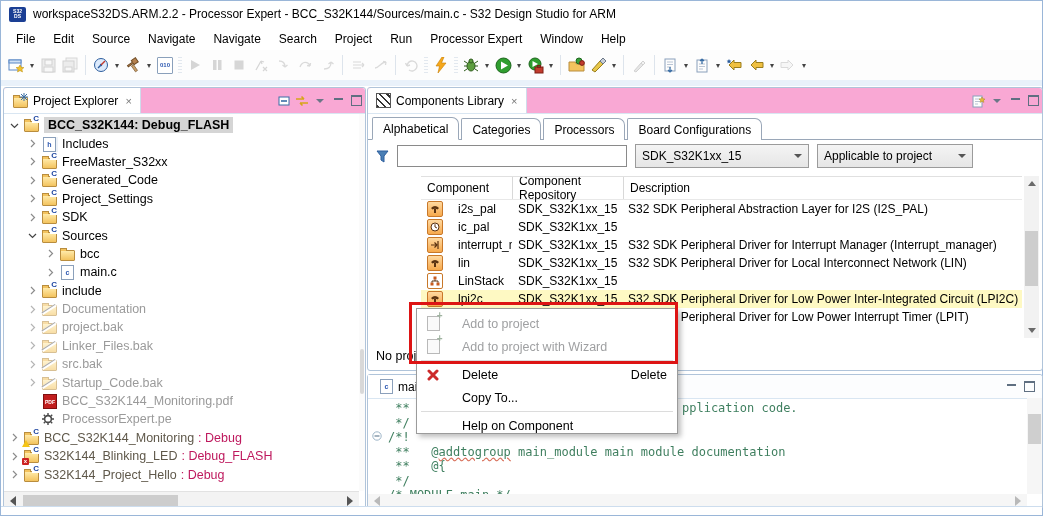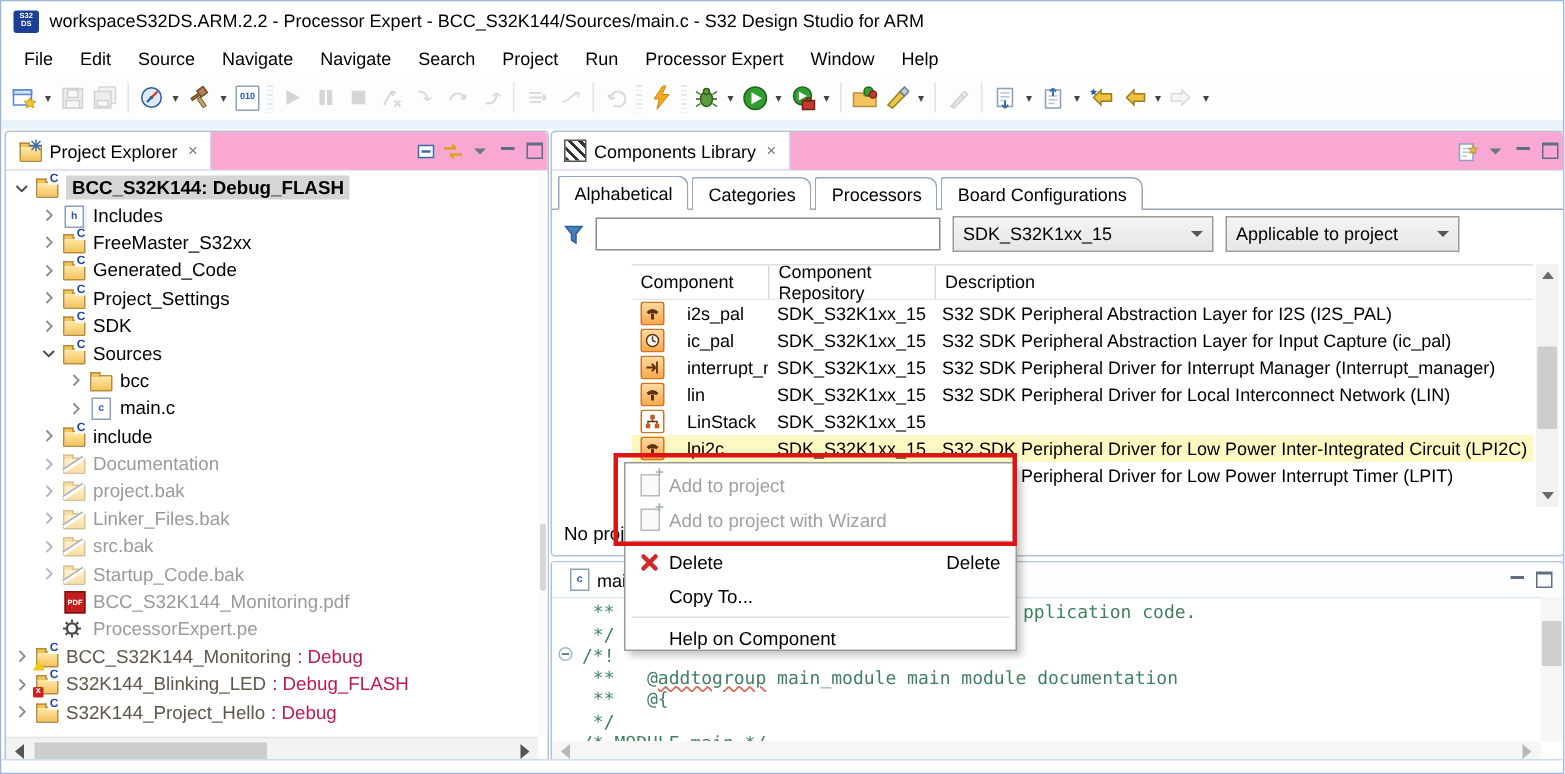--- a/index.html
+++ b/index.html
@@ -107,21 +107,21 @@
   .foldcol{position:absolute;left:3px;top:23px;width:14px;bottom:14px;}
   .foldminus{position:absolute;left:1px;top:33px;}
   .ed-vscroll{position:absolute;right:0;top:23px;width:15px;bottom:14px;background:#f6f6f6;}
   .ed-vthumb{position:absolute;left:1px;top:16px;width:13px;height:30px;background:#cfcfcf;}
   .ed-hscroll{position:absolute;left:0;bottom:0;height:14px;right:15px;background:#f6f6f6;border-radius:0 0 0 3px;}
   .ed-hscroll .arr-l{border-right-color:#b9b9b9;top:2px;}
   .ed-hscroll .arr-r{border-left-color:#b9b9b9;top:2px;}
 
   
   .ctxmenu{position:absolute;left:415px;top:222px;width:262px;height:126px;background:#fff;border:1px solid #9b9b9b;box-shadow:3px 3px 5px rgba(0,0,0,.25);z-index:50;padding:3px 0;box-sizing:border-box;}
-  .mi{height:23px;display:flex;align-items:center;padding:0 10px 0 8px;gap:5px;font-size:12.5px;}
+  .mi{height:23px;display:flex;align-items:center;padding:0 10px 0 8px;gap:21px;font-size:12.5px;}
   .mi .mico{width:16px;height:16px;flex:none;display:flex;align-items:center;justify-content:center;}
   .mi.dis{color:#9fa0a2;}
   .mi .short{margin-left:auto;}
   .msep{height:1px;background:#dcdcdc;margin:2px 4px;}
   .addico{width:11px;height:13px;background:#fafafa;border:1px solid #b9b9b9;position:relative;}
   .addico::after{content:"+";position:absolute;right:-4px;top:-7px;color:#9fb3a0;font-size:10px;font-weight:bold;}
   .redbox{position:absolute;left:408px;top:216px;width:263px;height:56px;border:3px solid #dd1414;z-index:60;pointer-events:none;}
 
   .statusbar{position:absolute;left:0;bottom:0;right:0;height:8px;background:#fff;border-top:1px solid #cdddee;}
   svg{display:block;}
@@ -692,21 +692,20 @@
           <span class="td c1">
               <span class="cico">
                 <svg width="10" height="10">
                   <circle cx="5" cy="5" r="4" fill="#fff" stroke="#5a3210"></circle>
                   <path d="M5 5 L5 2.2 M5 5 L7 6" stroke="#5a3210" stroke-width="1"></path>
                 </svg>
               </span>
               <span>ic_pal</span>
             </span>
           <span class="td c2">SDK_S32K1xx_15</span>
-          <span class="td c3">S32 SDK Peripheral Abstraction Layer for Input Capture (ic_pal)</span>
         </div>
         <div class="trow2">
           <span class="td c1">
               <span class="cico">
                 <svg width="10" height="10">
                   <path d="M1 5 H7 M7 5 L4.5 2.5 M7 5 L4.5 7.5 M8 1 V9" stroke="#5a3210" stroke-width="1.2" fill="none"></path>
                 </svg>
               </span>
               <span>interrupt_mar</span>
             </span>

